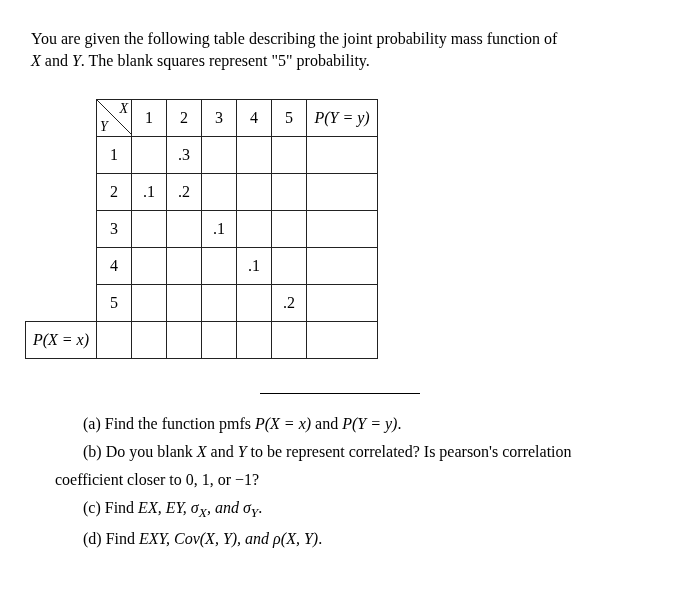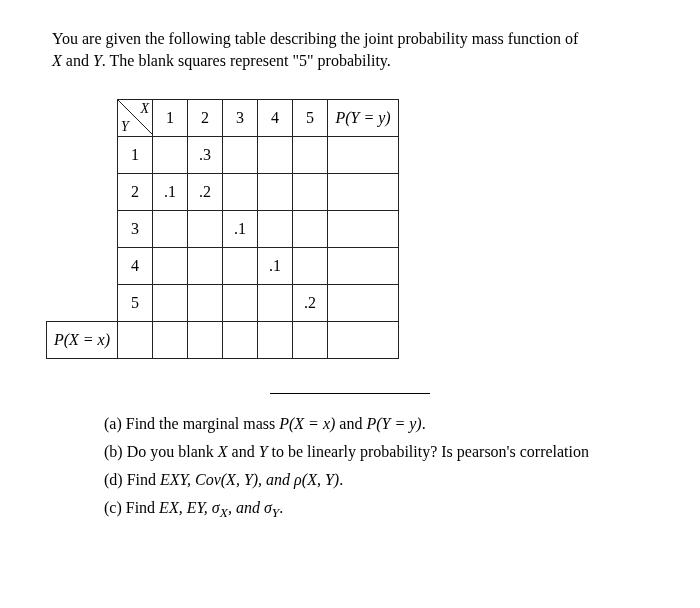--- a/index.html
+++ b/index.html
@@ -7,21 +7,21 @@
     padding: 0;
     width: 700px;
     height: 608px;
     background: #fff;
     font-family: "Times New Roman", Times, serif;
     font-size: 16px;
     color: #000;
     box-sizing: border-box;
   }
   .page {
-    padding: 28px 52px 0 52px;
+    padding: 28px 52px 0 31px;
   }
   .intro {
     line-height: 1.35;
     margin-bottom: 28px;
   }
   .math-i { font-style: italic; font-family: "Times New Roman", serif; }
   .table-wrap {
     margin-left: -6px;
     margin-bottom: 34px;
   }
@@ -170,26 +170,27 @@
         <td class="col-py"></td>
       </tr>
     </tbody>
       </table>
   </div>
 
   <hr class="mid">
 
   <div class="questions">
     <p class="indent">
-      <span>(a) Find the marginal mass </span><span class="math-i">P(X = x)</span><span> and </span><span class="math-i">P(Y = y)</span><span>.</span>
+      <span>(a) Find the function pmfs </span><span class="math-i">P(X = x)</span><span> and </span><span class="math-i">P(Y = y)</span><span>.</span>
     </p>
     <p class="indent">
-      <span>(b) Do you blank </span><span class="math-i">X</span><span> and </span><span class="math-i">Y</span><span> to be linearly probability?  Is pearson's correlation</span>
+      <span>(b) Do you blank </span><span class="math-i">X</span><span> and </span><span class="math-i">Y</span><span> to be represent correlated?  Is pearson's correlation</span>
+    </p>
+    <p>coefficient closer to 0, 1, or −1?</p>
+    <p class="indent">
+      <span>(c) Find </span><span class="math-i"><span style="font-style:italic">EX</span>, <span style="font-style:italic">EY</span>, <span style="font-style:italic">σ<sub>X</sub></span>, and <span style="font-style:italic">σ<sub>Y</sub></span></span><span>.</span>
     </p>
     <p class="indent">
       <span>(d) Find </span><span class="math-i"><span style="font-style:italic">EXY</span>, Cov(<span style="font-style:italic">X</span>, <span style="font-style:italic">Y</span>), and <span style="font-style:italic">ρ</span>(<span style="font-style:italic">X</span>, <span style="font-style:italic">Y</span>)</span><span>.</span>
-    </p>
-    <p class="indent">
-      <span>(c) Find </span><span class="math-i"><span style="font-style:italic">EX</span>, <span style="font-style:italic">EY</span>, <span style="font-style:italic">σ<sub>X</sub></span>, and <span style="font-style:italic">σ<sub>Y</sub></span></span><span>.</span>
     </p>
   </div>
 
 </div>
 
 </body></html>

